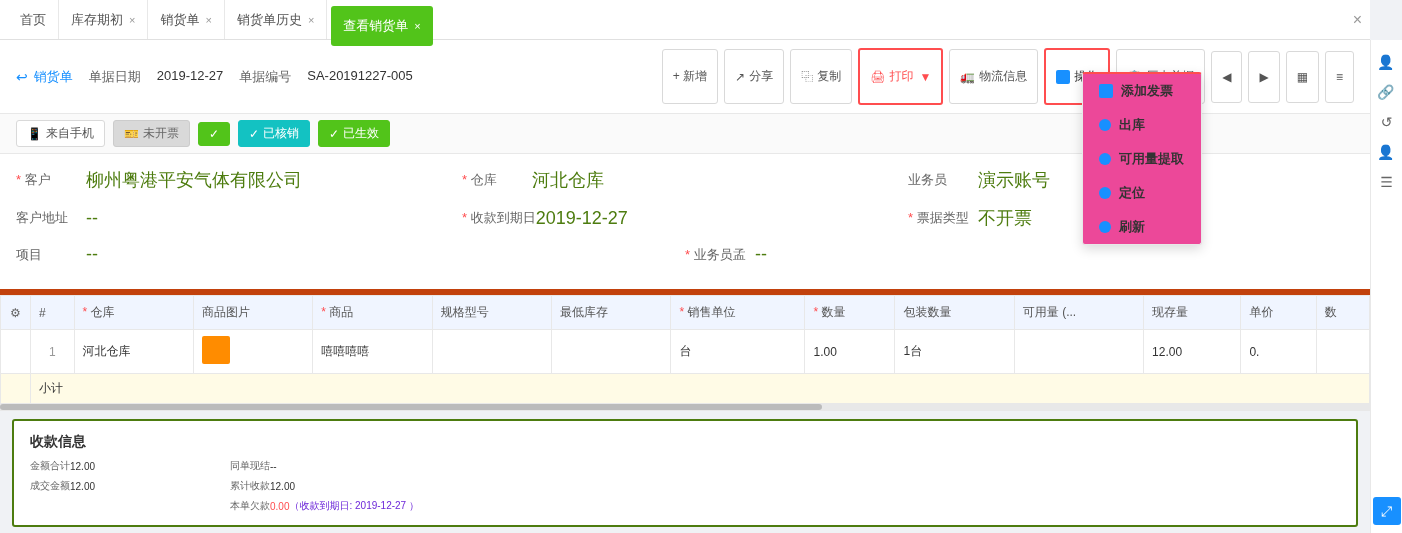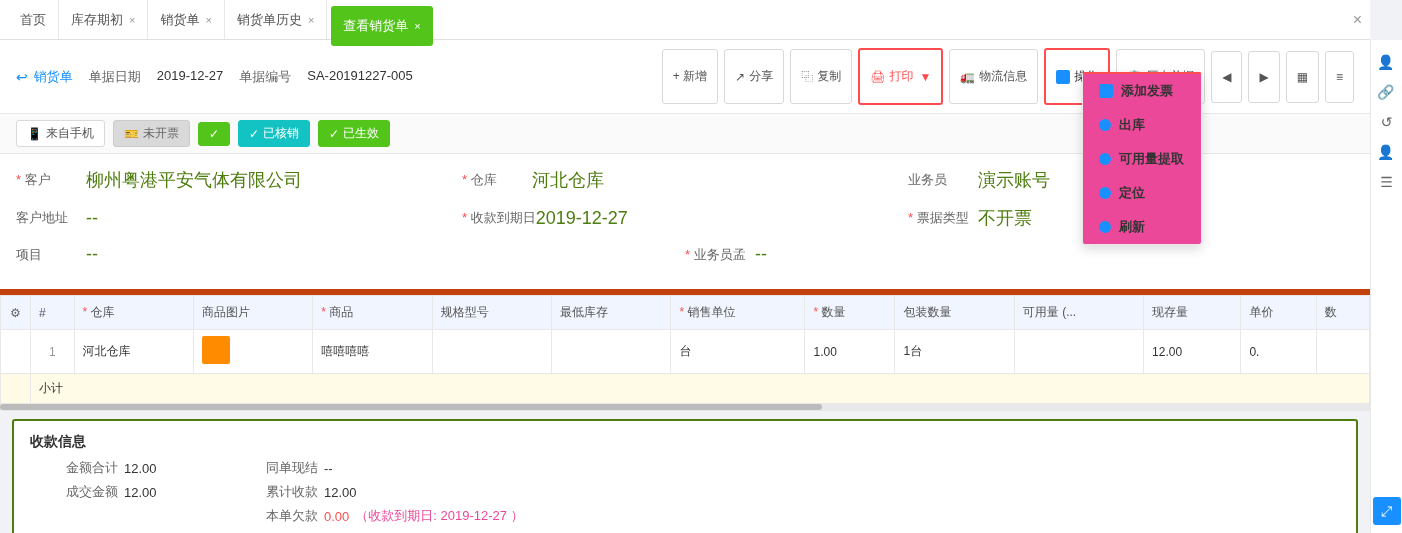--- a/index.html
+++ b/index.html
@@ -125,26 +125,26 @@
     .bottom-info {
       background: #fff; padding: 12px 16px;
       border: 2px solid #4d7c0f; margin: 8px 12px;
       border-radius: 3px;
     }
     .bottom-info .title { font-weight: bold; font-size: 14px; margin-bottom: 8px; }
     .info-grid {
       display: grid; grid-template-columns: 200px 200px 200px auto; gap: 6px 0;
     }
     .info-item {
-      display: flex; align-items: center; gap: 6px; font-size: 13px; margin-left: 36px;
+      display: flex; align-items: center; font-size: 10px;
     }
     .info-label { color: #666; }
     .info-val { color: #333; }
     .info-val.red { color: #ff4d4f; }
-    .info-val.link-date { color: #ec4899; }
+    .info-val.link-date { color: #6d28d9; }
 
     
     .dropdown-menu {
       position: absolute; top: 72px; right: 200px;
       background: #ec4899; border: 1px solid #e8e8e8;
       box-shadow: 0 4px 12px rgba(0,0,0,0.15);
       border-radius: 3px; z-index: 100; min-width: 120px;
       border-top: 2px solid #ff4d4f;
       font-weight: bold;
     }

